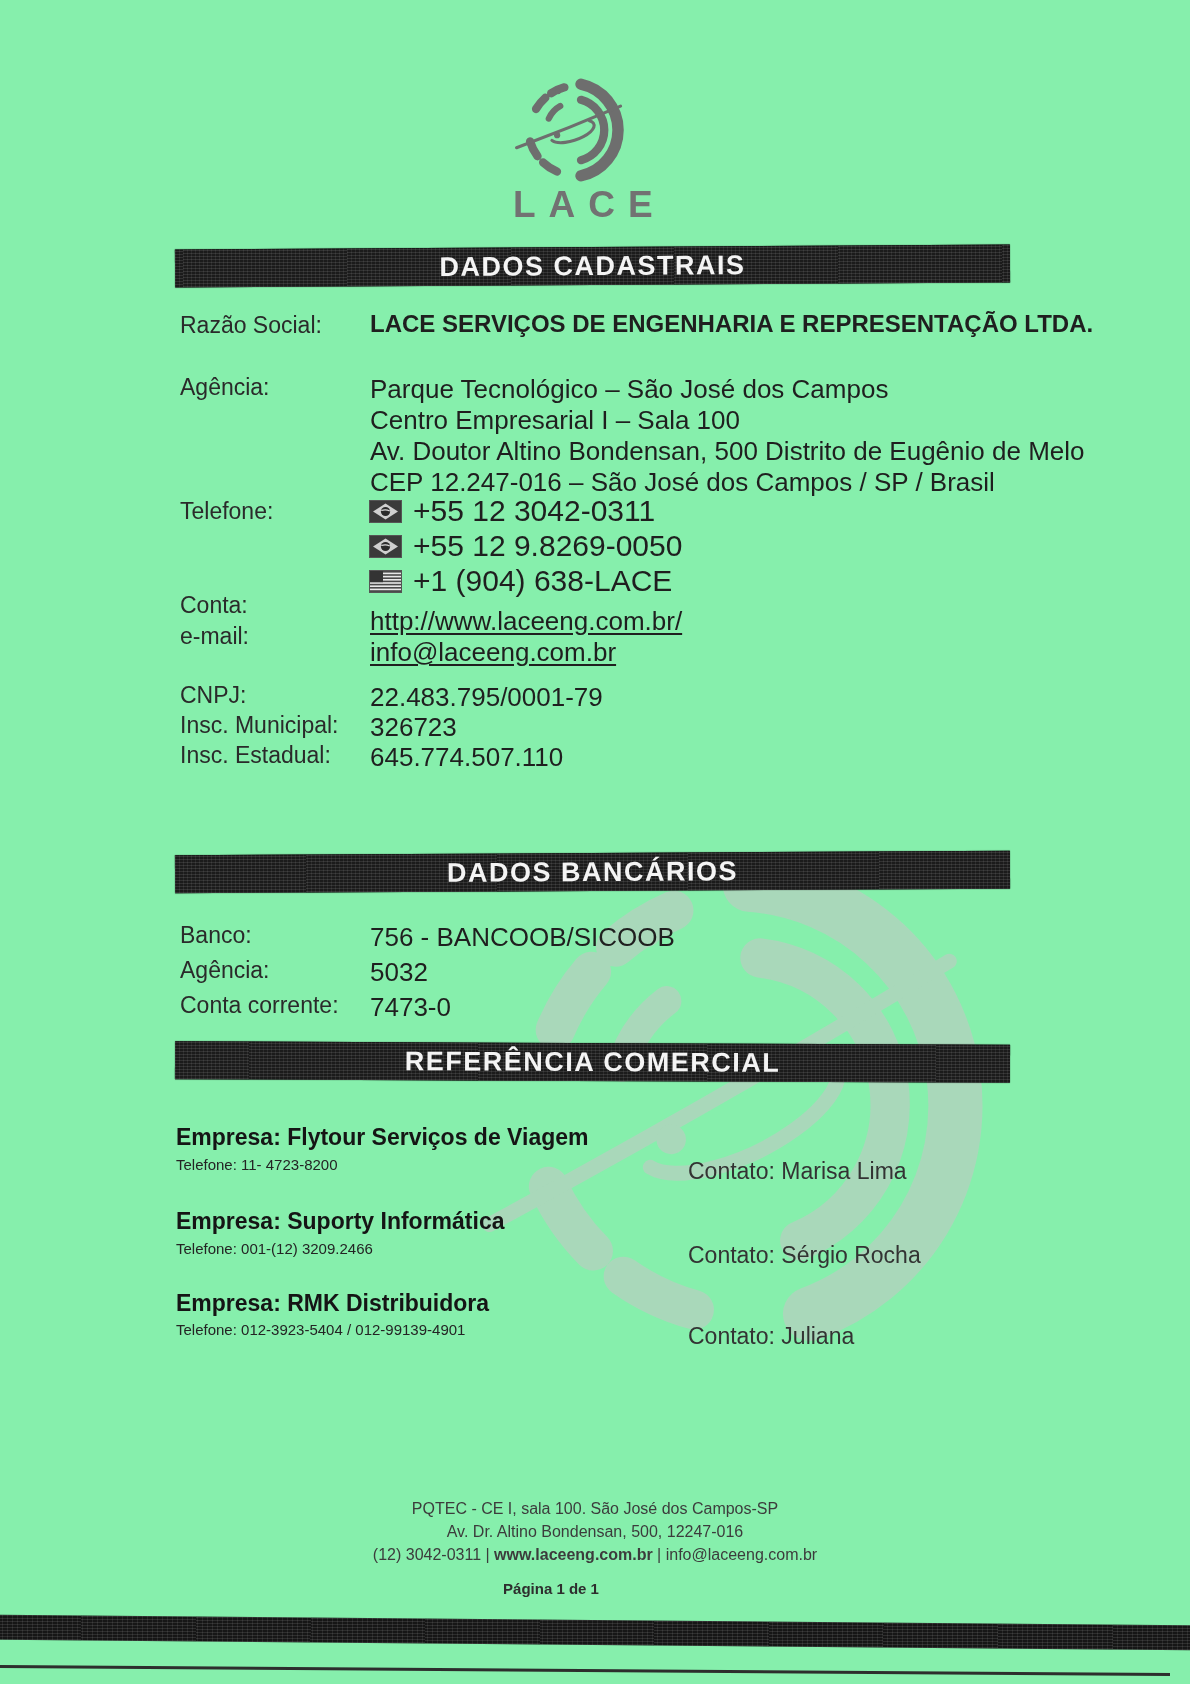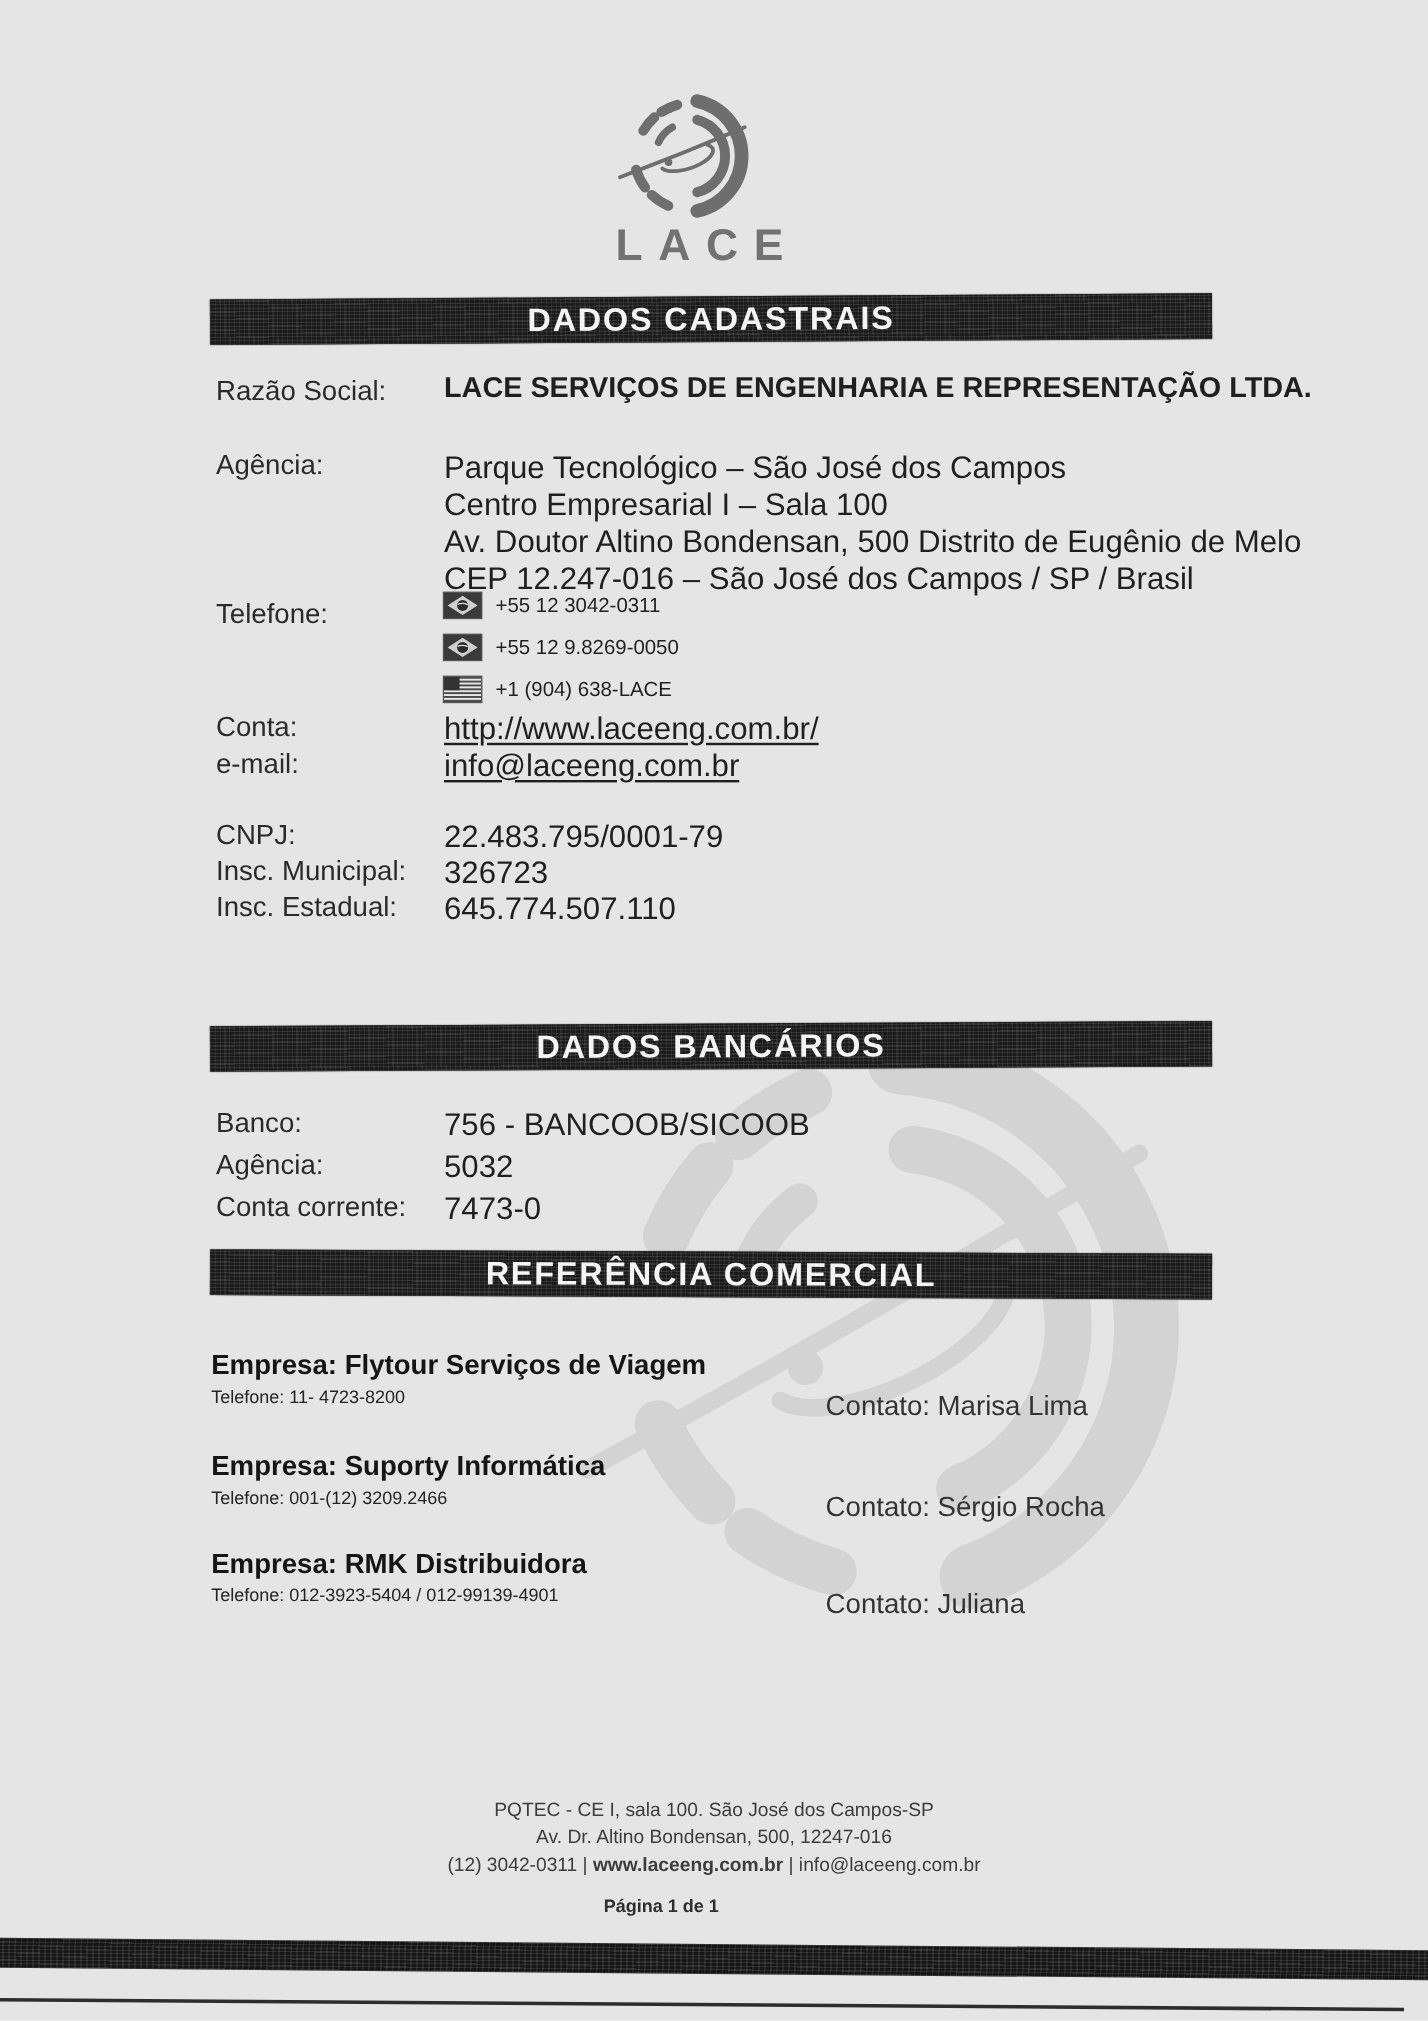--- a/index.html
+++ b/index.html
@@ -1,17 +1,17 @@
 <!DOCTYPE html>
 <html><head>
 <meta charset="utf-8">
 <style>
   html,body{margin:0;padding:0;background:#ffffff;}
   .page{
-    position:relative;width:1190px;height:1684px;background:#e5e5e5;
+    position:relative;width:1190px;height:1684px;background:#86efac;
     font-family:"Liberation Sans", sans-serif;color:#222;overflow:hidden;
   }
   
   .logo-wrap{position:absolute;left:500px;top:78px;width:160px;text-align:center;}
   .logo-emblem{display:block;margin:0 auto;color:#6e6e6e;}
   .logo-word{
     margin-top:2px;font-size:37px;font-weight:700;letter-spacing:13px;
     color:#707070;text-indent:13px;filter:contrast(0.9);
   }
   
@@ -25,23 +25,23 @@
       #1b1b1b;
     box-shadow:0 0 1px #000;
   }
   .bar1{top:247px;transform:rotate(-0.35deg);}
   .bar2{top:853px;transform:rotate(-0.3deg);}
   .bar3{top:1043px;transform:rotate(0.25deg);}
   
   .lbl{position:absolute;left:180px;font-size:23px;color:#2a2a2a;white-space:nowrap;}
   .val{position:absolute;left:370px;font-size:26px;color:#1f1f1f;white-space:nowrap;}
   .val.bold{font-weight:700;font-size:24px;text-align:center;}
-  .link{text-decoration:underline;text-underline-offset:3px;}
+  .link{text-decoration:underline;text-underline-offset:3px;margin-top:14px;}
   .phone-row{position:absolute;left:370px;display:flex;align-items:center;gap:12px;}
-  .phone-row .num{font-size:17px;color:#1f1f1f;white-space:nowrap;}
+  .phone-row .num{font-size:30px;color:#1f1f1f;white-space:nowrap;}
   .flag{display:block;box-shadow:0 0 0 1px #555;}
   
   .ref-emp{position:absolute;left:176px;font-size:23px;font-weight:700;color:#151515;white-space:nowrap;}
   .ref-tel{position:absolute;left:176px;font-size:15px;color:#242424;white-space:nowrap;}
   .ref-con{position:absolute;left:688px;font-size:23px;color:#333;white-space:nowrap;}
   
   .foot{position:absolute;left:0;width:1190px;text-align:center;font-size:16px;color:#3c3c3c;white-space:nowrap;}
   .foot b{font-weight:700;}
   .foot-page{position:absolute;left:0;width:1102px;text-align:center;font-size:15px;font-weight:700;color:#2e2e2e;}
   

